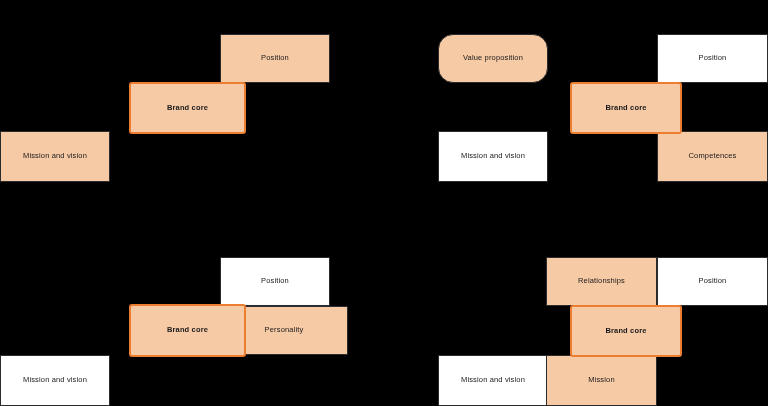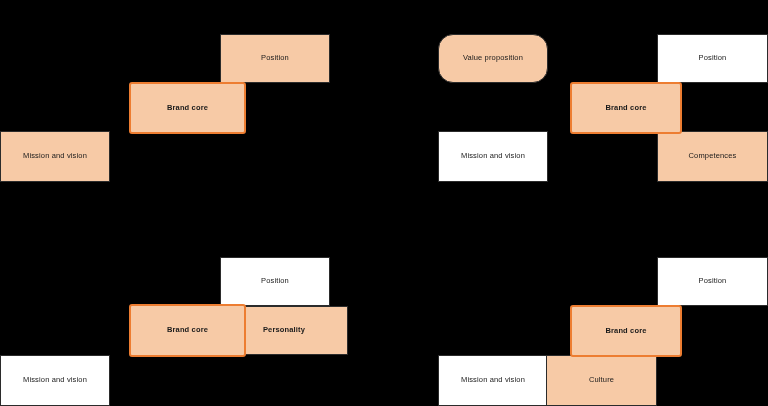--- a/index.html
+++ b/index.html
@@ -86,34 +86,37 @@
         <span class="label">Competences</span>
       </div>
     </div>
     <div class="quadrant" style="left: 0px; top: 203px;">
       <div class="box white" style="left: 220px; top: 54px; width: 110px; height: 49px;">
         <span class="label">Position</span>
       </div>
       <div class="box core" style="left: 105px; top: 101px; width: 117px; height: 53px;">
         <span class="label">Brand core</span>
       </div>
-      <div class="box peach" style="left: 220px; top: 103px; width: 128px; height: 49px; font-weight: bold;">
+      <div class="box peach" style="left: 220px; top: 103px; width: 128px; height: 49px;">
         <span class="label">Personality</span>
       </div>
       <div class="box white" style="left: 0px; top: 152px; width: 110px; height: 51px;">
         <span class="label">Mission and vision</span>
       </div>
     </div>
     <div class="quadrant" style="left: 384px; top: 203px;">
+      <div class="box peach" style="left: 162px; top: 54px; width: 111px; height: 49px;">
+        <span class="label">Relationships</span>
+      </div>
       <div class="box white" style="left: 273px; top: 54px; width: 111px; height: 49px;">
         <span class="label">Position</span>
       </div>
       <div class="box core" style="left: 162px; top: 102px; width: 112px; height: 52px;">
         <span class="label">Brand core</span>
       </div>
       <div class="box white" style="left: 54px; top: 152px; width: 110px; height: 51px;">
         <span class="label">Mission and vision</span>
       </div>
       <div class="box peach" style="left: 162px; top: 152px; width: 111px; height: 51px;">
-        <span class="label">Culture</span>
+        <span class="label">Mission</span>
       </div>
     </div>
   </div>
 
 </body></html>

